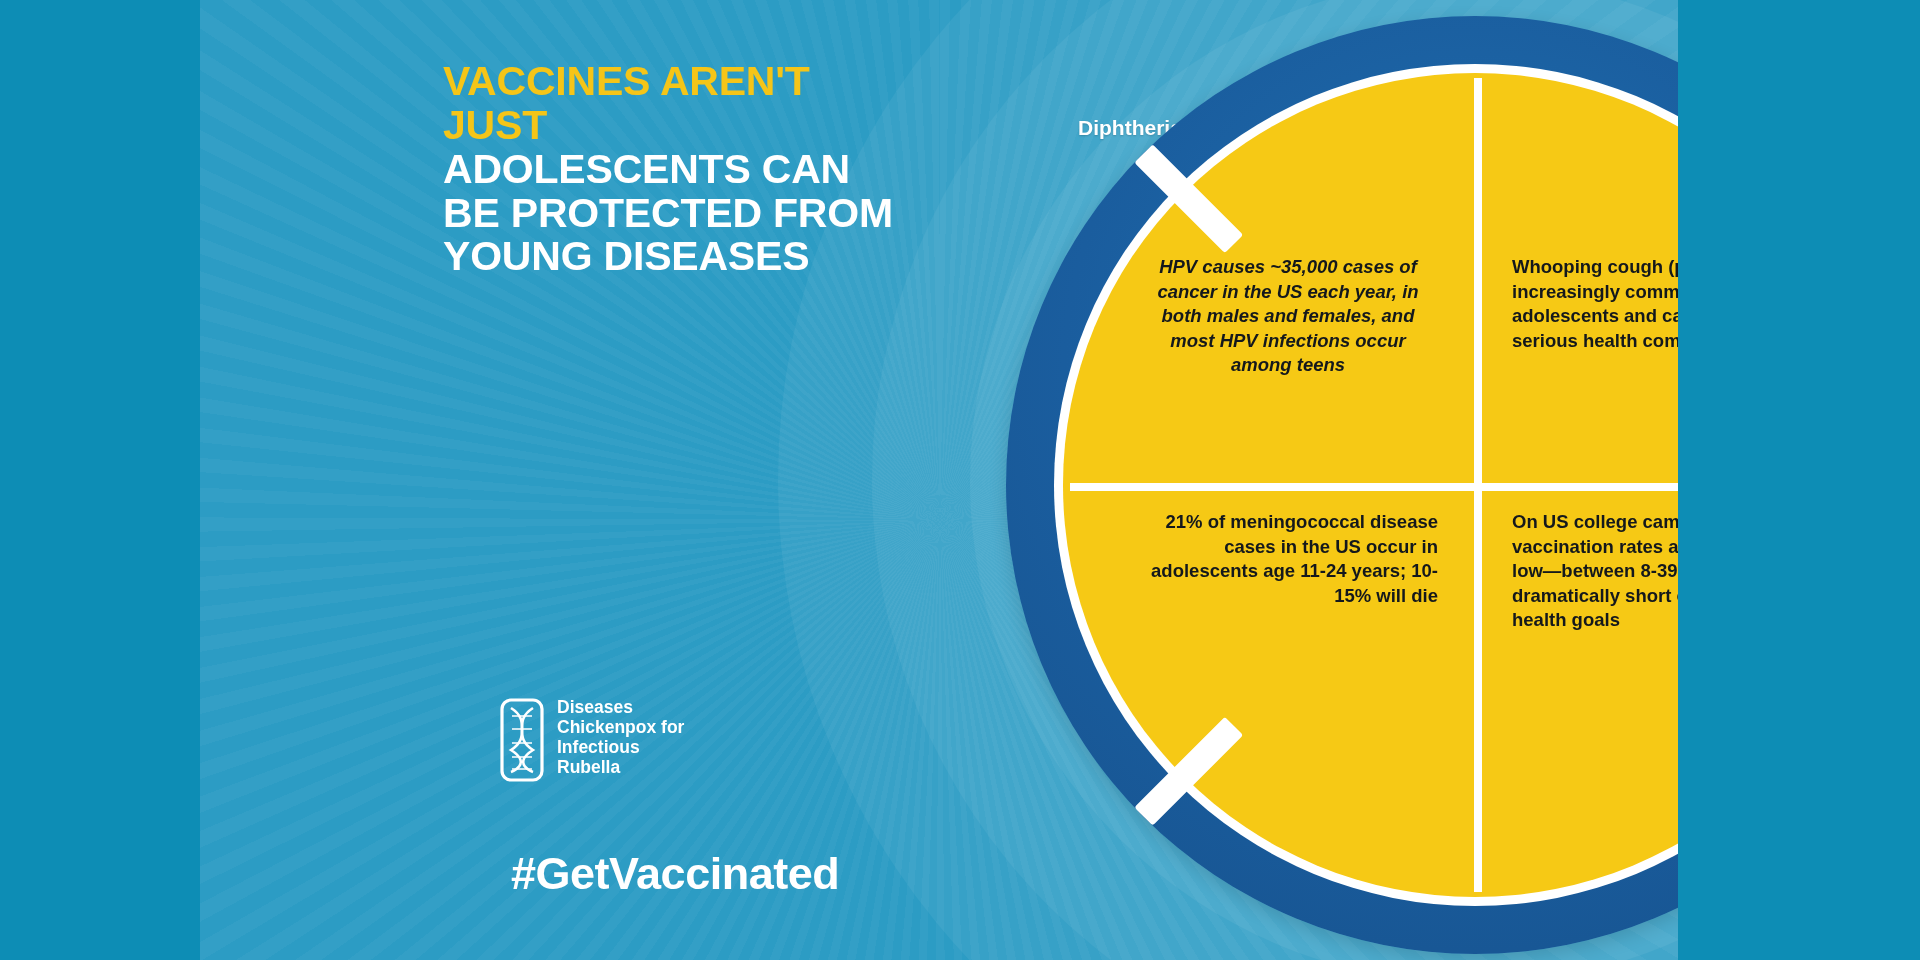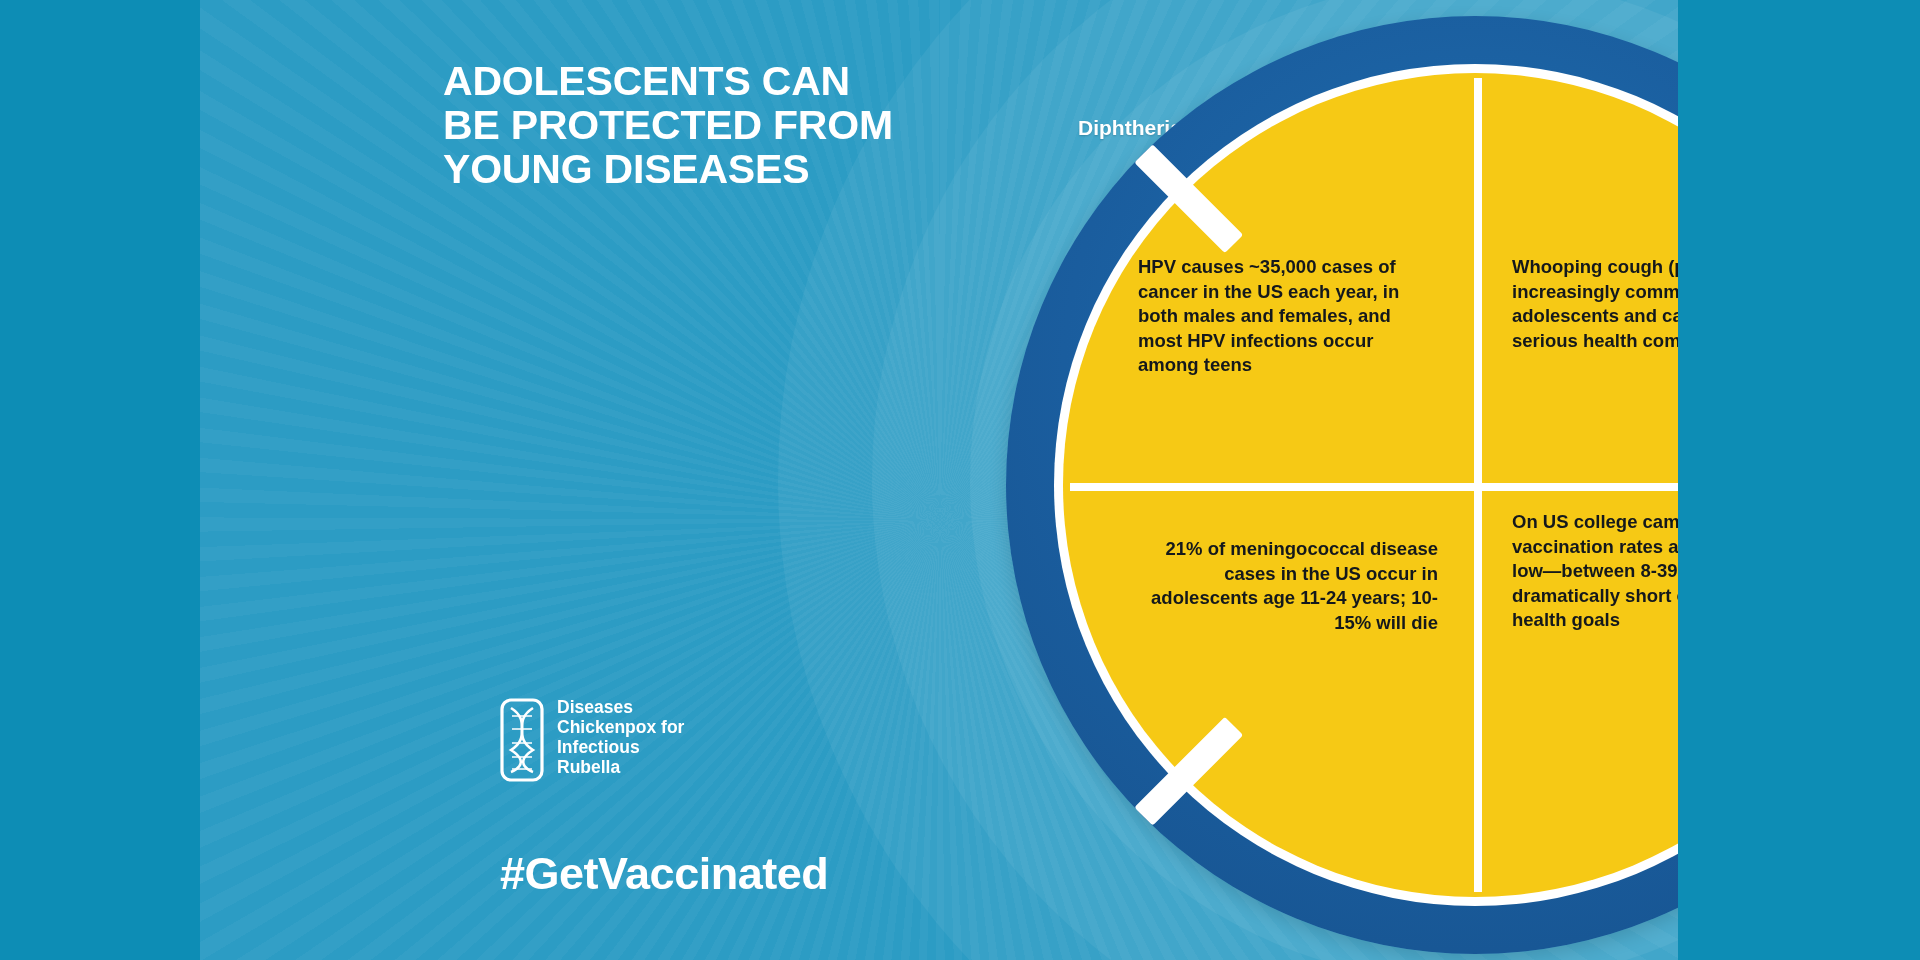--- a/index.html
+++ b/index.html
@@ -58,23 +58,23 @@
 
   
   #banner{position:absolute;left:0;top:0;width:950px;height:950px;}
   #banner text{
     fill:#ffffff;font-family:"Liberation Sans",sans-serif;
     font-weight:bold;font-size:47px;letter-spacing:2.5px;
   }
 
   
   .fact{position:absolute;color:#14181c;font-size:18.5px;line-height:1.33;font-weight:bold;}
-  #fact-hpv   {left:138px;top:245px;width:300px;text-align:left;}
+  #fact-hpv   {left:138px;top:245px;width:300px;text-align:center;font-style:italic;}
   #fact-pert  {left:512px;top:245px;width:300px;text-align:left;}
-  #fact-men   {left:138px;top:500px;width:300px;text-align:right;margin-top:27px;}
+  #fact-men   {left:138px;top:500px;width:300px;text-align:right;}
   #fact-flu   {left:512px;top:500px;width:300px;text-align:left;}
 
   
   .lead{position:absolute;background:#c9d6de;height:3px;transform-origin:0 50%;border-radius:2px;opacity:.85;}
   .leaddot{position:absolute;width:11px;height:11px;border-radius:50%;background:#c9d6de;opacity:.95;}
 
   .lbl{position:absolute;color:#ffffff;font-size:22px;font-weight:bold;white-space:nowrap;
        text-shadow:0 1px 2px rgba(0,0,0,.18);}
   .lbl.small{font-size:21px;font-weight:bold;}
   .lbl.big{font-size:25.5px;font-weight:bold;line-height:1.14;}
@@ -92,35 +92,36 @@
   #headline .l{font-size:41px;font-weight:bold;line-height:1.07;letter-spacing:-.2px;}
   .hl-y{color:#f5c518;}
   .hl-w{color:#ffffff;}
 
   
   #logo{position:absolute;left:300px;top:698px;display:flex;align-items:flex-start;gap:13px;}
   #logo .mark{width:44px;height:84px;}
   #logo .txt{color:#fff;font-size:17.5px;font-weight:bold;line-height:1.14;}
 
   
-  #hashtag{position:absolute;left:300px;top:848px;color:#fff;font-size:45px;font-weight:bold;letter-spacing:-.5px;}
+  #hashtag{position:absolute;left:311px;top:848px;color:#fff;font-size:45px;font-weight:bold;letter-spacing:-.5px;}
 </style>
 </head>
 <body>
 
 <div id="stage">
 
   <div id="poster">
     <div class="stripes"></div>
 
     <div class="halo" id="halo3"></div>
     <div class="halo" id="halo2"></div>
     <div class="halo" id="halo1"></div>
 
     <div id="headline">
+      <div class="l hl-y">VACCINES AREN'T JUST</div>
       <div class="l hl-w">ADOLESCENTS CAN</div>
       <div class="l hl-w">BE PROTECTED FROM</div>
       <div class="l hl-w">YOUNG DISEASES</div>
     </div>
 
     <div id="logo">
       <div class="mark">
         <svg width="44" height="84" viewBox="0 0 44 84">
           <rect x="2" y="2" width="40" height="80" rx="9" ry="9" fill="none" stroke="#fff" stroke-width="3.2"></rect>
           <path d="M11 10 C 33 24, 11 38, 33 52 C 11 66, 33 74, 33 74" fill="none" stroke="#fff" stroke-width="2.6"></path>

